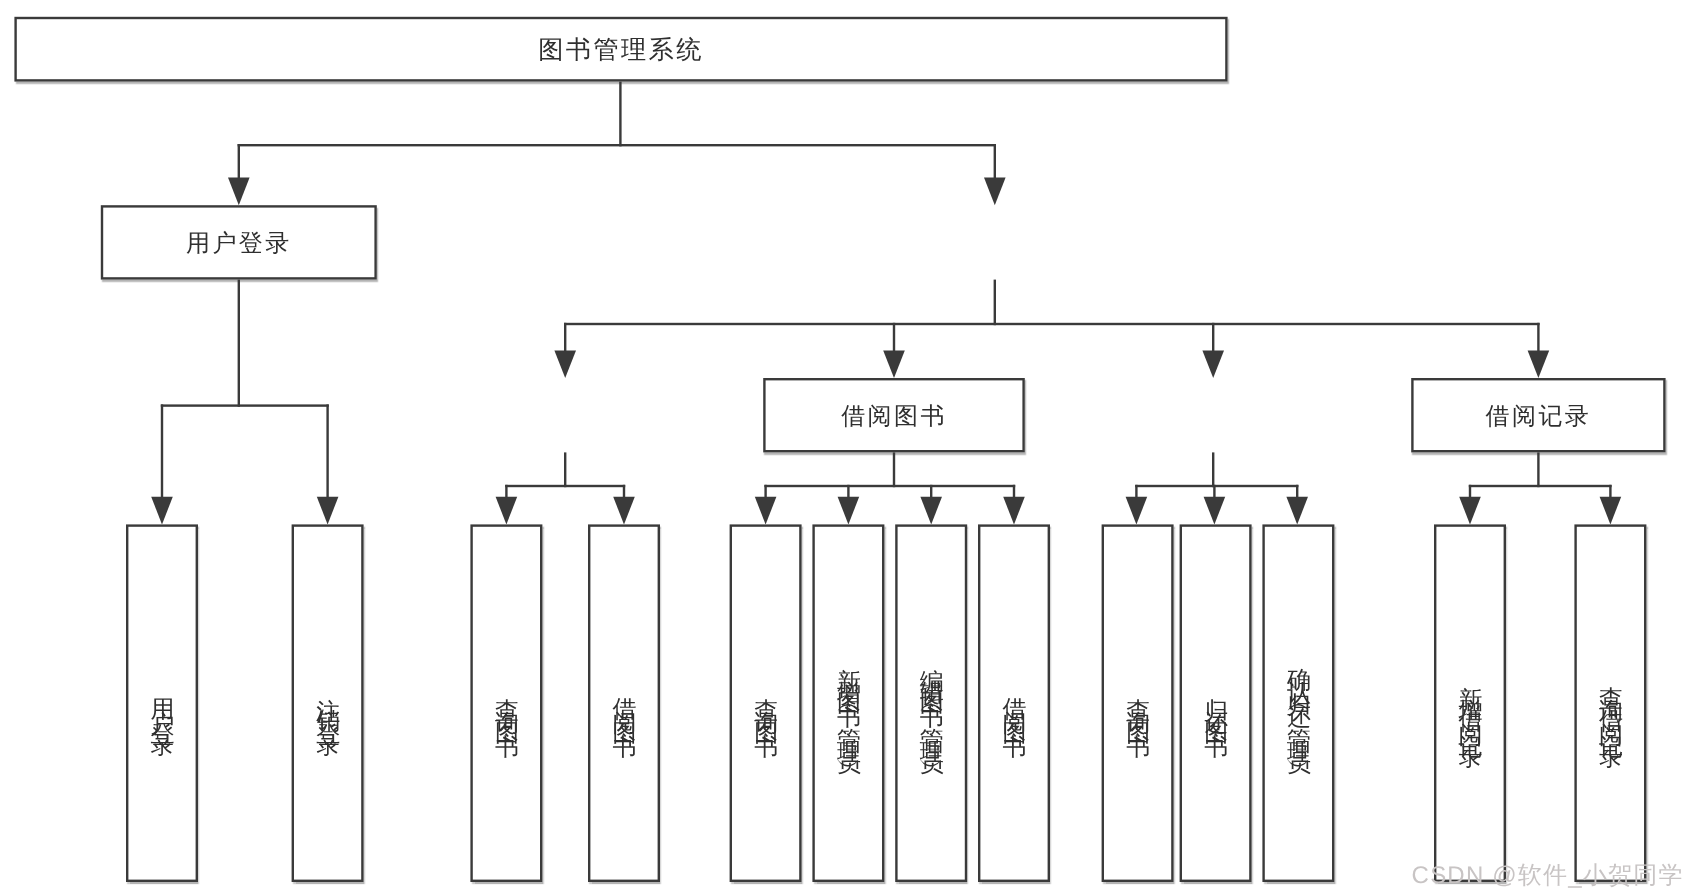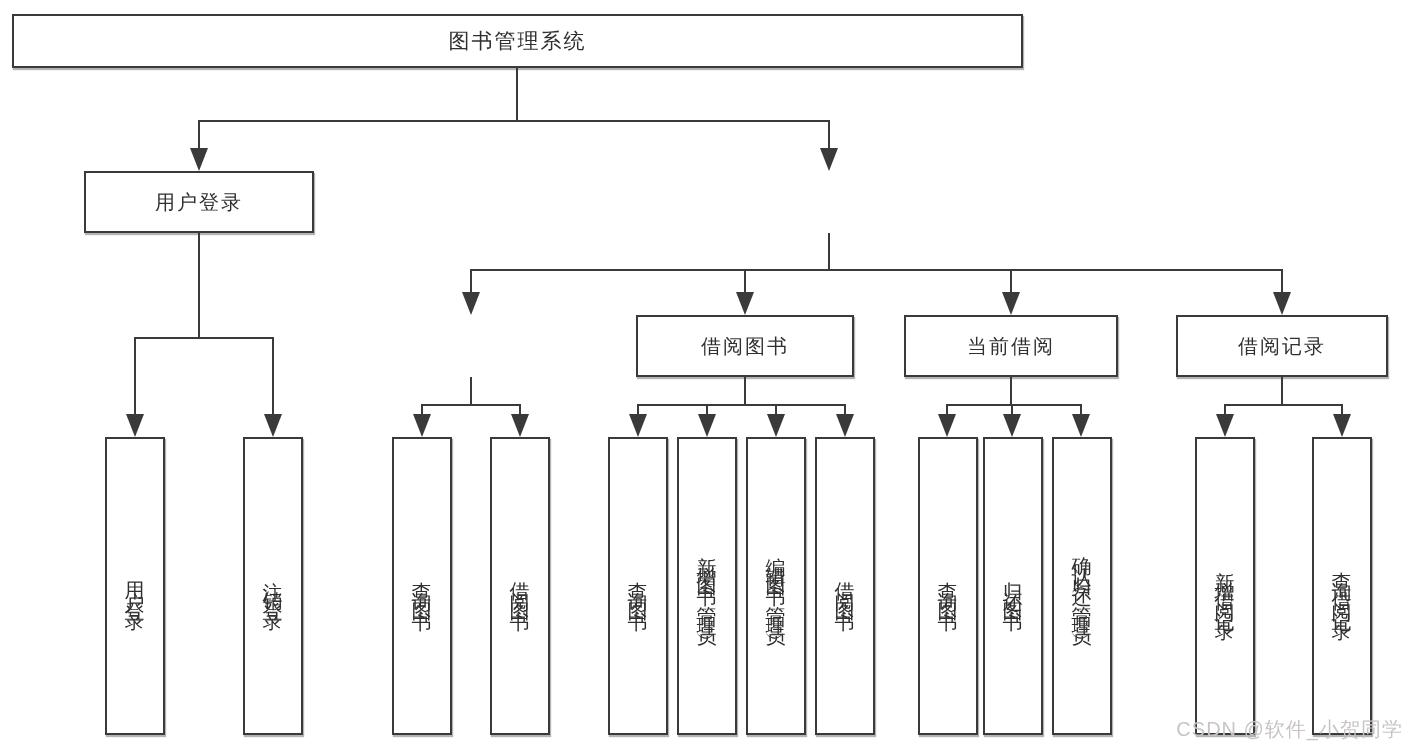--- a/index.html
+++ b/index.html
@@ -83,21 +83,20 @@
   <div class="vline" style="left:470px;top:269px;height:26px"></div>
   <div class="arrowhead" style="left:462px;top:292px"></div>
   <div class="vline" style="left:744px;top:269px;height:26px"></div>
   <div class="arrowhead" style="left:736px;top:292px"></div>
   <div class="vline" style="left:1010px;top:269px;height:26px"></div>
   <div class="arrowhead" style="left:1002px;top:292px"></div>
   <div class="vline" style="left:1281px;top:269px;height:26px"></div>
   <div class="arrowhead" style="left:1273px;top:292px"></div>
 
   <div class="box hbox" style="left:636px;top:315px;width:218px;height:62px">借阅图书</div>
-  <div class="box hbox" style="left:904px;top:315px;width:214px;height:62px">当前借阅</div>
   <div class="box hbox" style="left:1176px;top:315px;width:212px;height:62px">借阅记录</div>
 
   <div class="vline" style="left:470px;top:377px;height:29px"></div>
   <div class="hline" style="left:421px;top:404px;width:100px"></div>
   <div class="vline" style="left:421px;top:404px;height:14px"></div>
   <div class="arrowhead" style="left:413px;top:414px"></div>
   <div class="vline" style="left:519px;top:404px;height:14px"></div>
   <div class="arrowhead" style="left:511px;top:414px"></div>
 
   <div class="vline" style="left:744px;top:377px;height:29px"></div>

